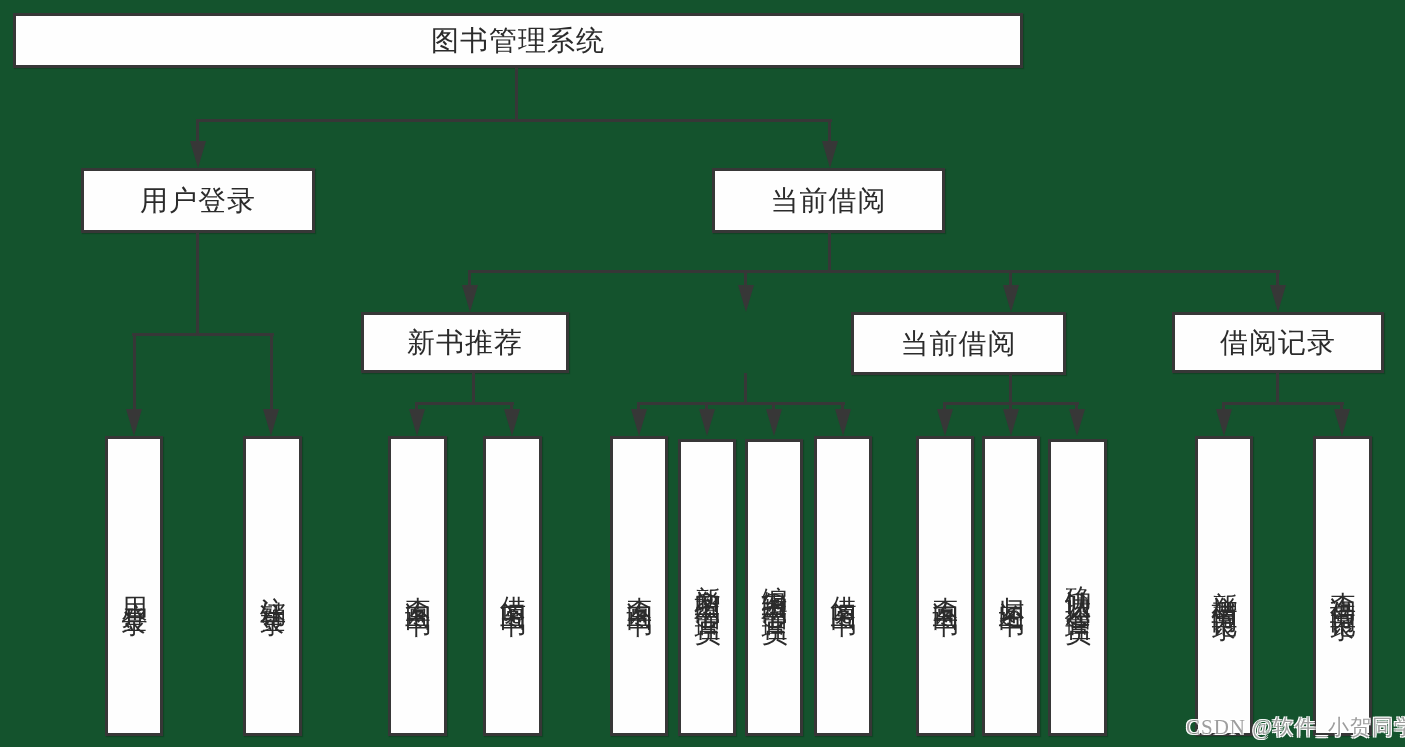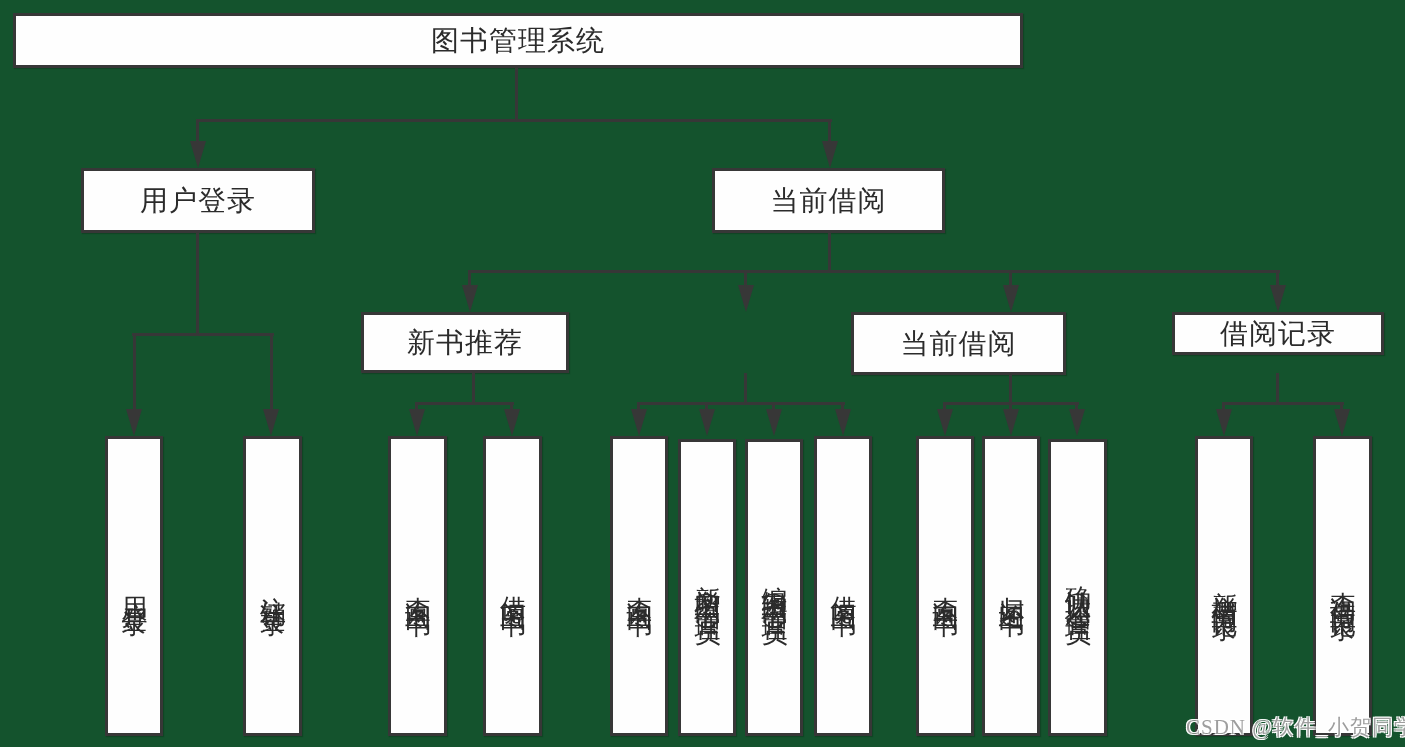--- a/index.html
+++ b/index.html
@@ -75,21 +75,21 @@
   <div class="ah" style="left:738px; top:285px;"></div>
   <div class="ah" style="left:1003px; top:285px;"></div>
   <div class="ah" style="left:1270px; top:285px;"></div>
 
   <div class="box" style="left:361px; top:312px; width:208px; height:61px;">
     <span class="hlabel">新书推荐</span>
   </div>
   <div class="box" style="left:851px; top:312px; width:215px; height:63px;">
     <span class="hlabel">当前借阅</span>
   </div>
-  <div class="box" style="left:1172px; top:312px; width:212px; height:43px;">
+  <div class="box" style="left:1172px; top:312px; width:212px; height:61px;">
     <span class="hlabel">借阅记录</span>
   </div>
 
   <div class="line" style="left:472px; top:373px; width:3px; height:32px;"></div>
   <div class="line" style="left:415px; top:402px; width:99px; height:3px;"></div>
   <div class="line" style="left:415px; top:402px; width:3px; height:12px;"></div>
   <div class="line" style="left:510px; top:402px; width:3px; height:12px;"></div>
   <div class="ah" style="left:409px; top:409px;"></div>
   <div class="ah" style="left:504px; top:409px;"></div>
 

